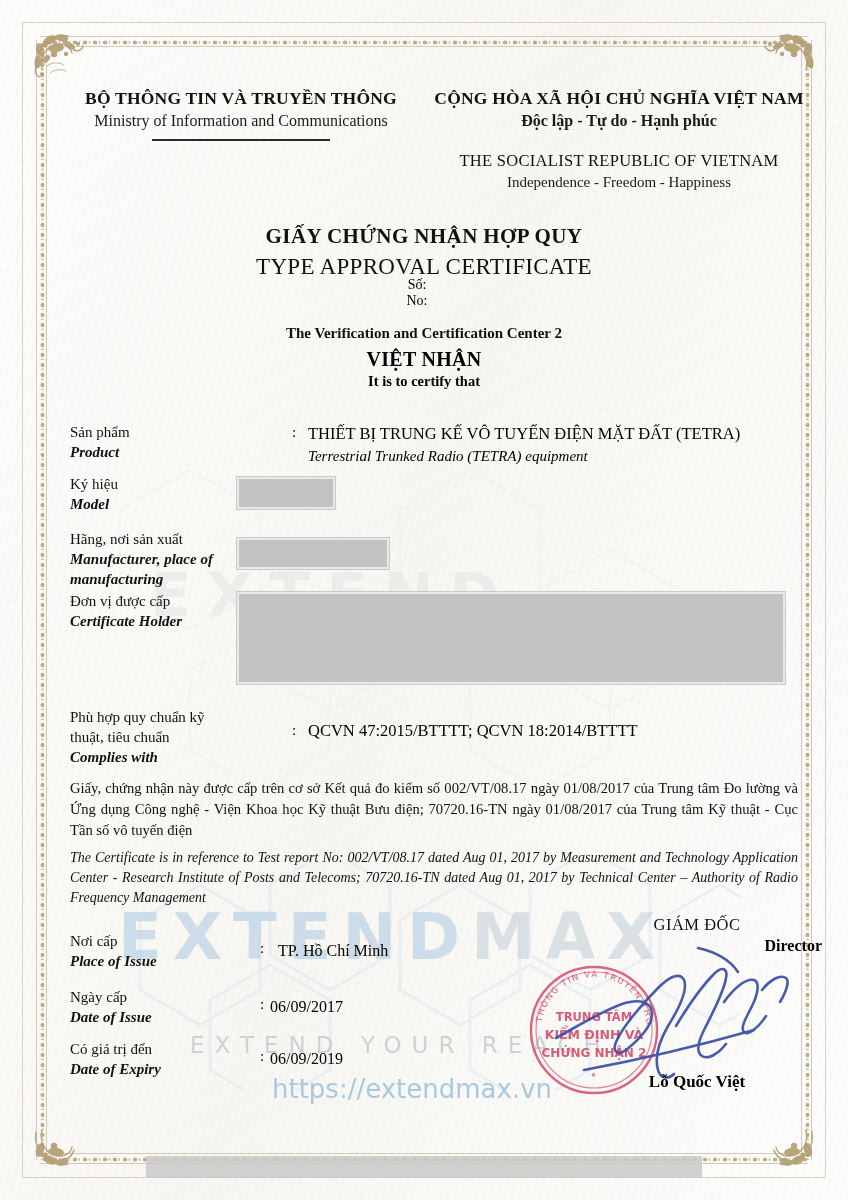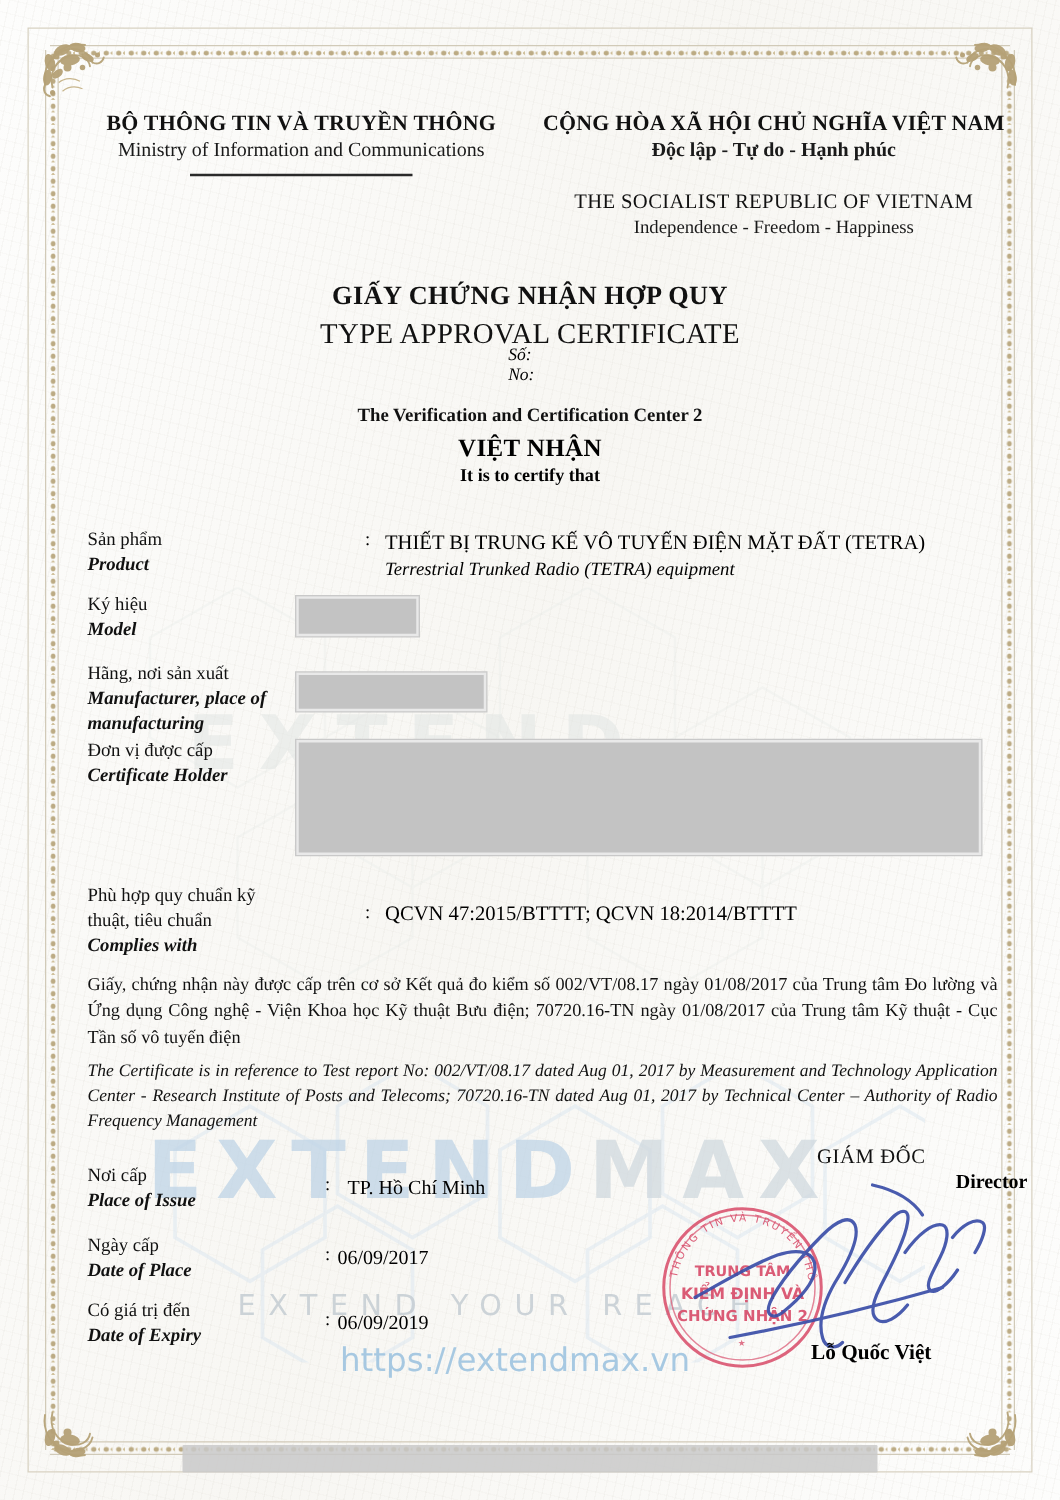--- a/index.html
+++ b/index.html
@@ -118,21 +118,21 @@
   .hdr-en-2 { font-size:15px; margin-top:3px; color:#1a1a1a; }
 
   .title-block { position:absolute; top:224px; width:100%; text-align:center; }
   .title-vn { font-size:21px; font-weight:700; letter-spacing:.4px; color:#111; }
   .title-en { font-size:23px; font-weight:400; letter-spacing:.3px; margin-top:5px; color:#111; }
 
   .no-row {
     position:absolute; top:277px; left:0; width:100%;
     display:flex; justify-content:center; align-items:center;
   }
-  .no-lab { font-size:14px; line-height:1.15; text-align:left; margin-right:14px;font-style:italic; }
+  .no-lab { font-size:14px; line-height:1.15; text-align:center; margin-right:14px; }
   .no-lab .l2 { font-weight:400; }
   .no-val { font-size:20px; font-weight:700; letter-spacing:.3px; }
 
   .center-block { position:absolute; top:322px; width:100%; text-align:center; }
   .cb-1 { font-size:17px; font-weight:700; color:#111; }
   .cb-2 { font-size:15px; font-weight:700; margin-top:3px; color:#111; }
   .cb-3 { font-size:20px; font-weight:700; margin-top:6px; letter-spacing:.3px; }
   .cb-4 { font-size:14.5px; font-weight:700; margin-top:2px; }
 
   
@@ -405,21 +405,21 @@
         <span>Nơi cấp</span>
         <i>Place of Issue</i>
       </div>
       <div class="f-colon" style="left:190px; top:8px">:</div>
       <div class="f-val" style="left:208px; top:8px; font-size:16px">TP. Hồ Chí Minh</div>
     </div>
 
     <div class="field" style="top:988px">
       <div class="f-lab">
         <span>Ngày cấp</span>
-        <i>Date of Place</i>
+        <i>Date of Issue</i>
       </div>
       <div class="f-colon" style="left:190px; top:8px">:</div>
       <div class="f-val" style="left:200px; top:8px; font-size:16px">06/09/2017</div>
     </div>
 
     <div class="field" style="top:1040px">
       <div class="f-lab">
         <span>Có giá trị đến</span>
         <i>Date of Expiry</i>
       </div>

